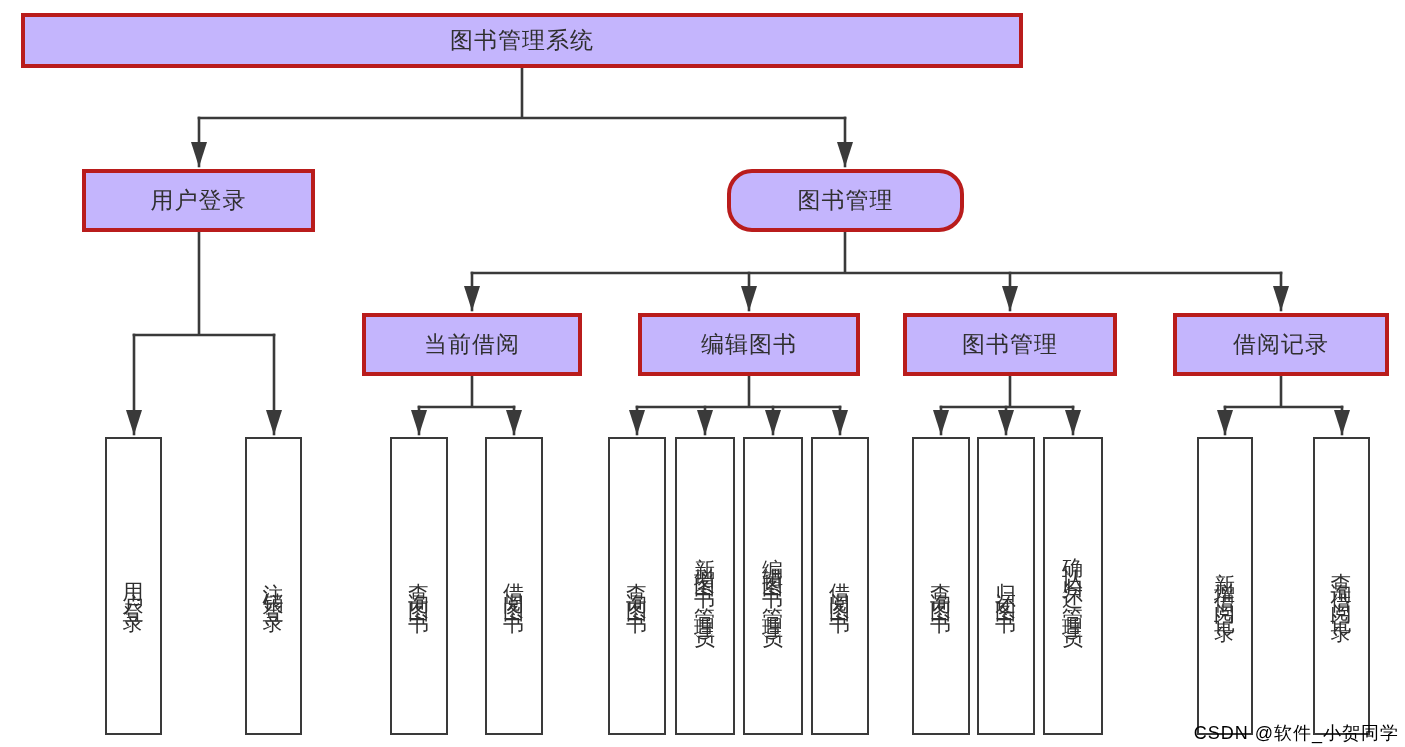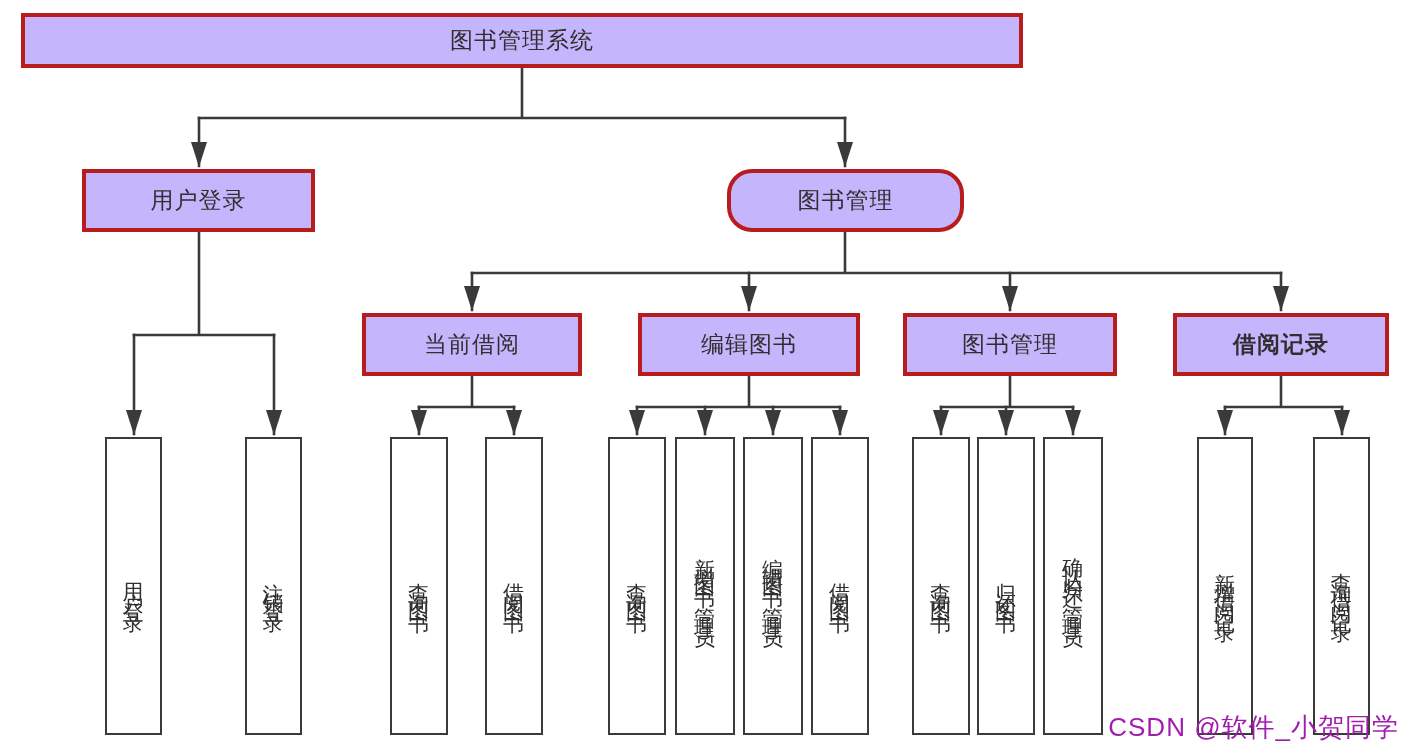--- a/index.html
+++ b/index.html
@@ -56,22 +56,22 @@
     text-orientation: mixed;
     font-size: 21px;
     line-height: 1;
     letter-spacing: 10px;
     white-space: nowrap;
   }
   .watermark {
     position: absolute;
     right: 6px;
     bottom: 2px;
-    font-size: 26px;
-    color: #a21caf;
+    font-size: 18px;
+    color: #000000;
     letter-spacing: 1px;
     z-index: 3;
     white-space: nowrap;
   }
 </style>
 </head>
 <body>
 
 <div class="stage">
 
@@ -117,21 +117,21 @@
   </svg>
 
   <div class="node" style="left:21px; top:13px; width:1002px; height:55px;">图书管理系统</div>
 
   <div class="node" style="left:82px; top:169px; width:233px; height:63px;">用户登录</div>
   <div class="node" style="left:727px; top:169px; width:237px; height:63px;border-radius:25px;">图书管理</div>
 
   <div class="node" style="left:362px; top:313px; width:220px; height:63px;">当前借阅</div>
   <div class="node" style="left:638px; top:313px; width:222px; height:63px;">编辑图书</div>
   <div class="node" style="left:903px; top:313px; width:214px; height:63px;">图书管理</div>
-  <div class="node" style="left:1173px; top:313px; width:216px; height:63px;font-weight:bold;">借阅记录</div>
+  <div class="node" style="left:1173px; top:313px; width:216px; height:63px;">借阅记录</div>
 
   <div class="vnode" style="left:105px; top:437px; width:57px; height:298px;">
     <span class="vtext">用户登录</span>
   </div>
   <div class="vnode" style="left:245px; top:437px; width:57px; height:298px;">
     <span class="vtext">注销登录</span>
   </div>
 
   <div class="vnode" style="left:390px; top:437px; width:58px; height:298px;">
     <span class="vtext">查询图书</span>

